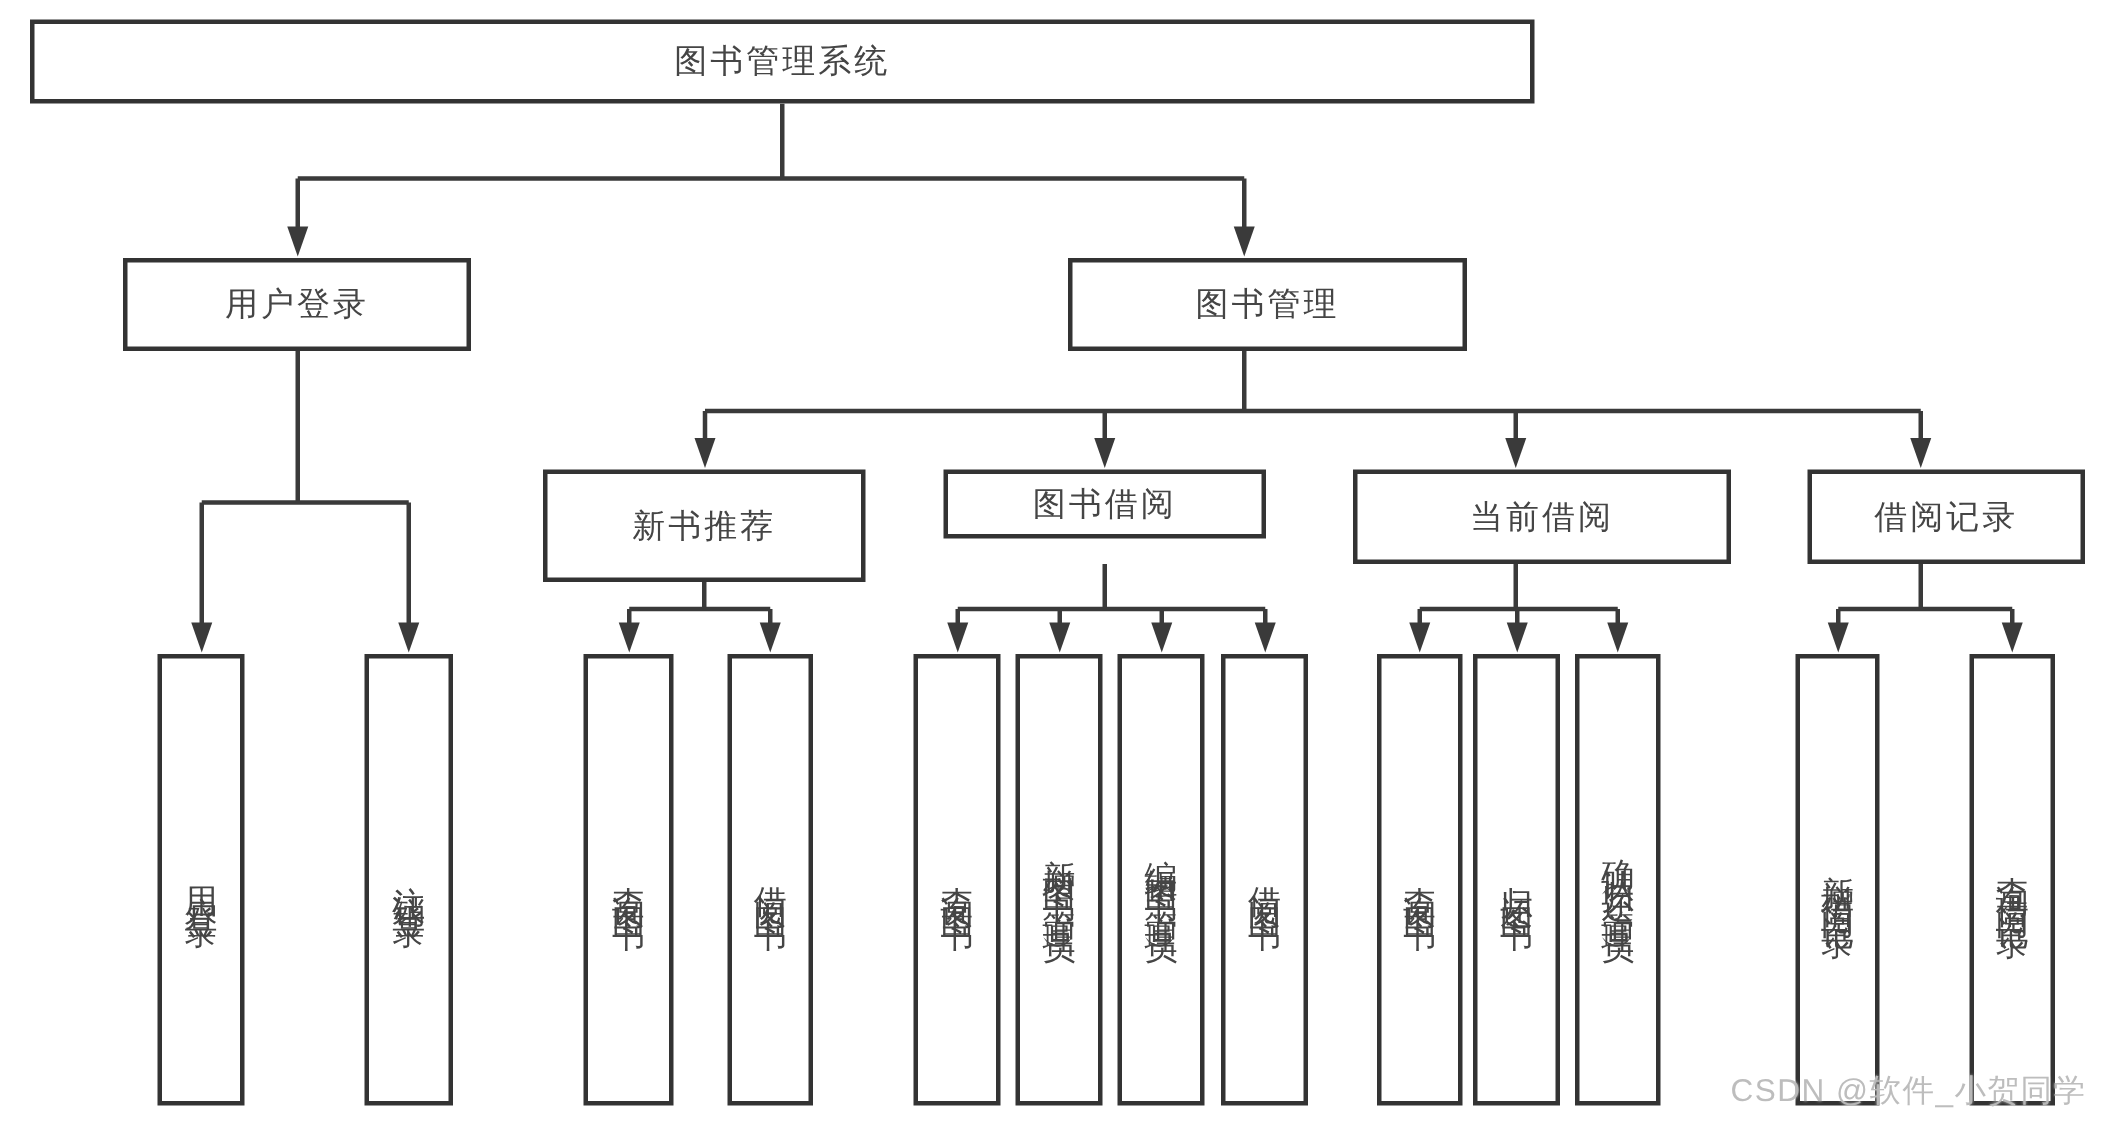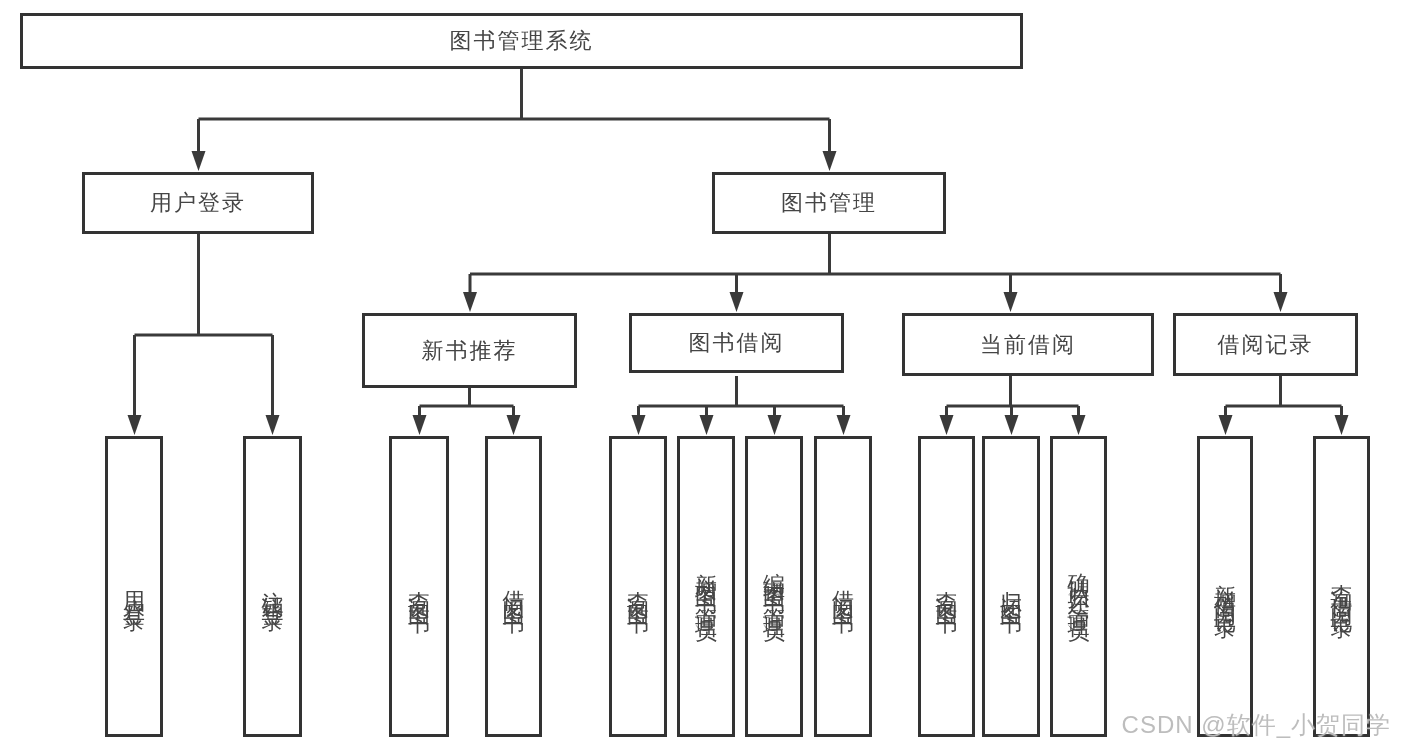--- a/index.html
+++ b/index.html
@@ -30,21 +30,21 @@
   .vnode .lbl {
     writing-mode: vertical-rl;
     text-orientation: mixed;
     letter-spacing: 7px;
     line-height: 1;
   }
   .watermark {
     position: absolute;
     right: 14px;
     bottom: 6px;
-    font-size: 24px;
+    font-size: 21px;
     color: rgba(185, 185, 185, 0.95);
     text-shadow: 0 0 2px rgba(255,255,255,0.8);
     letter-spacing: 1px;
     z-index: 5;
     white-space: nowrap;
     margin-left: 40px;
   }
 </style>
 </head>
 <body>
@@ -84,34 +84,34 @@
     </g>
   </svg>
 
   <div class="node" style="left:20px; top:13px; width:1003px; height:56px;">
     <span class="lbl">图书管理系统</span>
   </div>
 
   <div class="node" style="left:82px; top:172px; width:232px; height:62px;">
     <span class="lbl">用户登录</span>
   </div>
-  <div class="node" style="left:712px; top:172px; width:234px; height:62px;">
+  <div class="node" style="left:712px; top:172px; width:266px; height:62px;">
     <span class="lbl">图书管理</span>
   </div>
 
   <div class="node" style="left:362px; top:313px; width:215px; height:75px;">
     <span class="lbl">新书推荐</span>
   </div>
-  <div class="node" style="left:629px; top:313px; width:215px; height:60px;">
+  <div class="node" style="left:629px; top:313px; width:215px; height:46px;">
     <span class="lbl">图书借阅</span>
   </div>
   <div class="node" style="left:902px; top:313px; width:252px; height:63px;">
     <span class="lbl">当前借阅</span>
   </div>
-  <div class="node" style="left:1173px; top:313px; width:185px; height:63px;align-items:center;">
+  <div class="node" style="left:1205px; top:313px; width:185px; height:63px;align-items:center;">
     <span class="lbl">借阅记录</span>
   </div>
 
   <div class="node vnode" style="left:105px; top:436px; width:58px; height:301px;">
     <span class="lbl">用户登录</span>
   </div>
   <div class="node vnode" style="left:243px; top:436px; width:59px; height:301px;">
     <span class="lbl">注销登录</span>
   </div>
 

